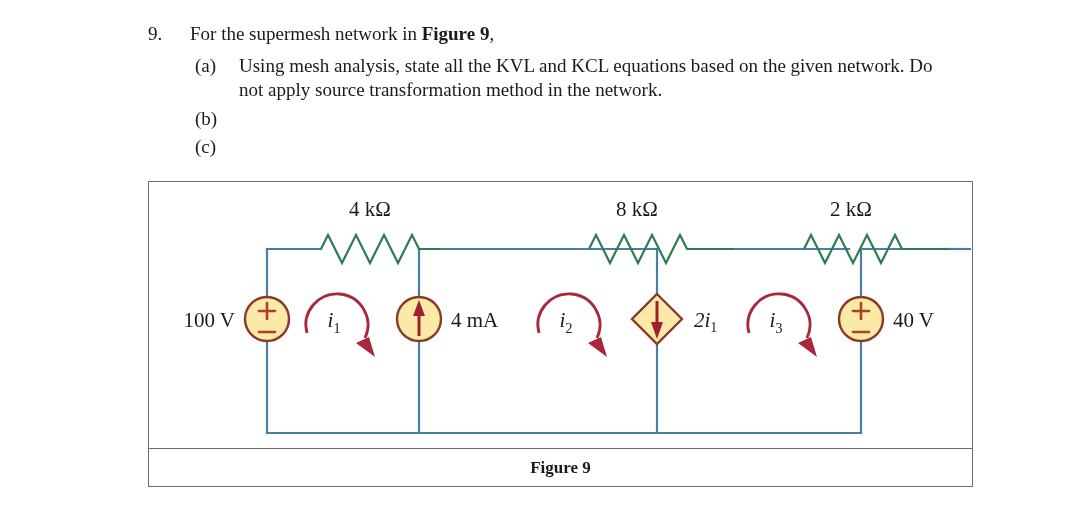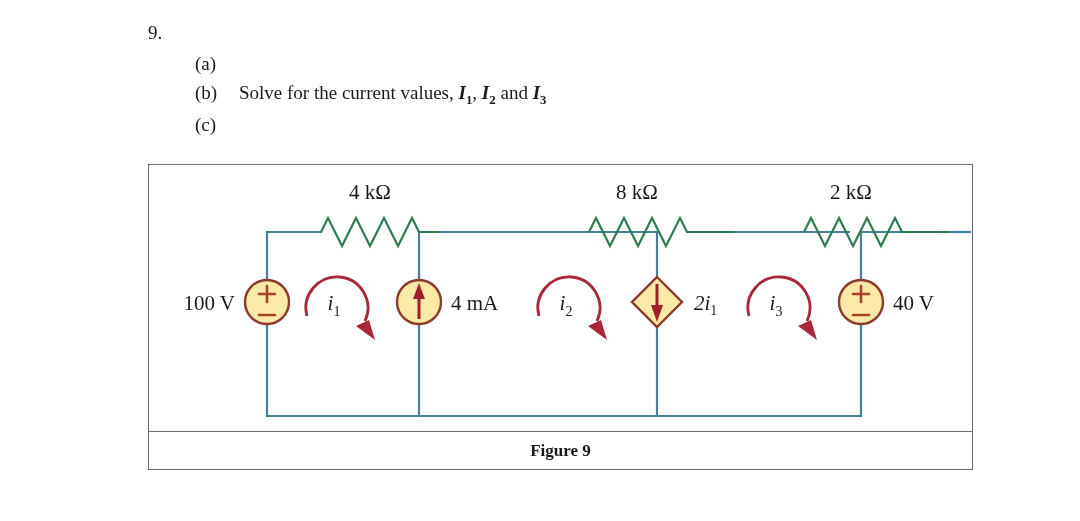--- a/index.html
+++ b/index.html
@@ -65,21 +65,21 @@
   .var sub {
     font-size: 0.68em;
     font-style: normal;
     font-weight: bold;
   }
 
   
   #figure-box {
     position: absolute;
     left: 148px;
-    top: 164px;
+    top: 181px;
     width: 825px;
     height: 306px;
     border: 1.5px solid #6d6d6d;
     box-sizing: border-box;
     background: #fff;
   }
   #circuit-area {
     position: absolute;
     left: 0;
     top: 0;
@@ -125,31 +125,32 @@
     font-style: normal;
   }
 </style>
 </head>
 <body>
 
 <div id="question-block">
 
   <div class="q-row">
     <span class="q-number">9.</span>
+    <span class="q-stem"><span>For the supermesh network in </span><span class="b">Figure 9</span><span>,</span></span>
   </div>
 
   <div class="sub-list">
 
     <div class="sub-row">
       <span class="sub-label">(a)</span>
+      <span class="sub-text">Using mesh analysis, state all the KVL and KCL equations based on the given network. Do not apply source transformation method in the network.</span>
     </div>
 
     <div class="sub-row">
       <span class="sub-label">(b)</span>
-      <span class="sub-text"><span>Solve for the current values, </span><span class="var"><span>I</span><sub>1</sub></span><span>, </span><span class="var"><span>I</span><sub>2</sub></span><span> and </span><span class="var"><span>I</span><sub>3</sub></span></span>
     </div>
 
     <div class="sub-row">
       <span class="sub-label">(c)</span>
     </div>
 
   </div>
 </div>
 
 <div id="figure-box">

